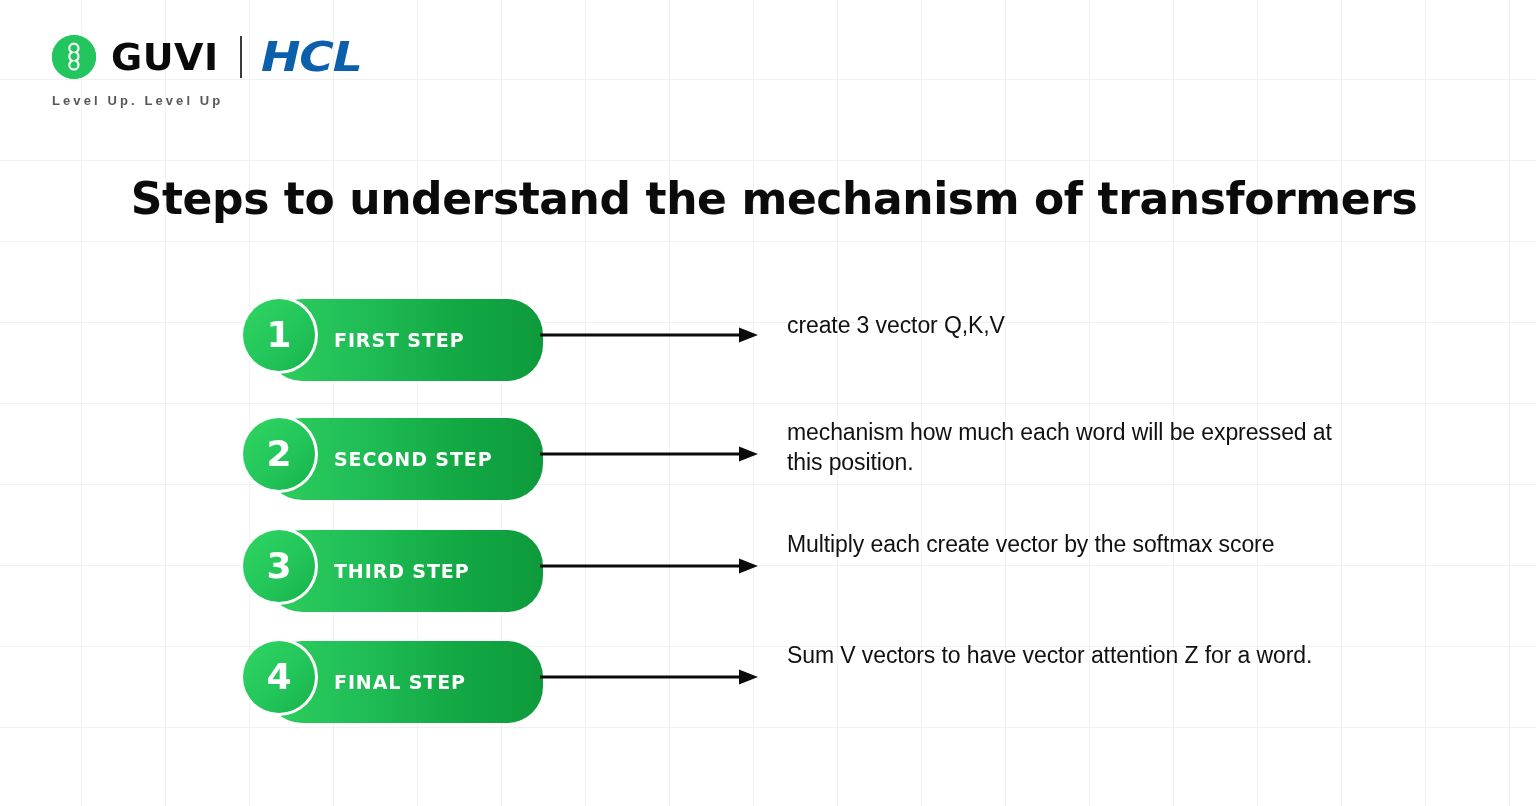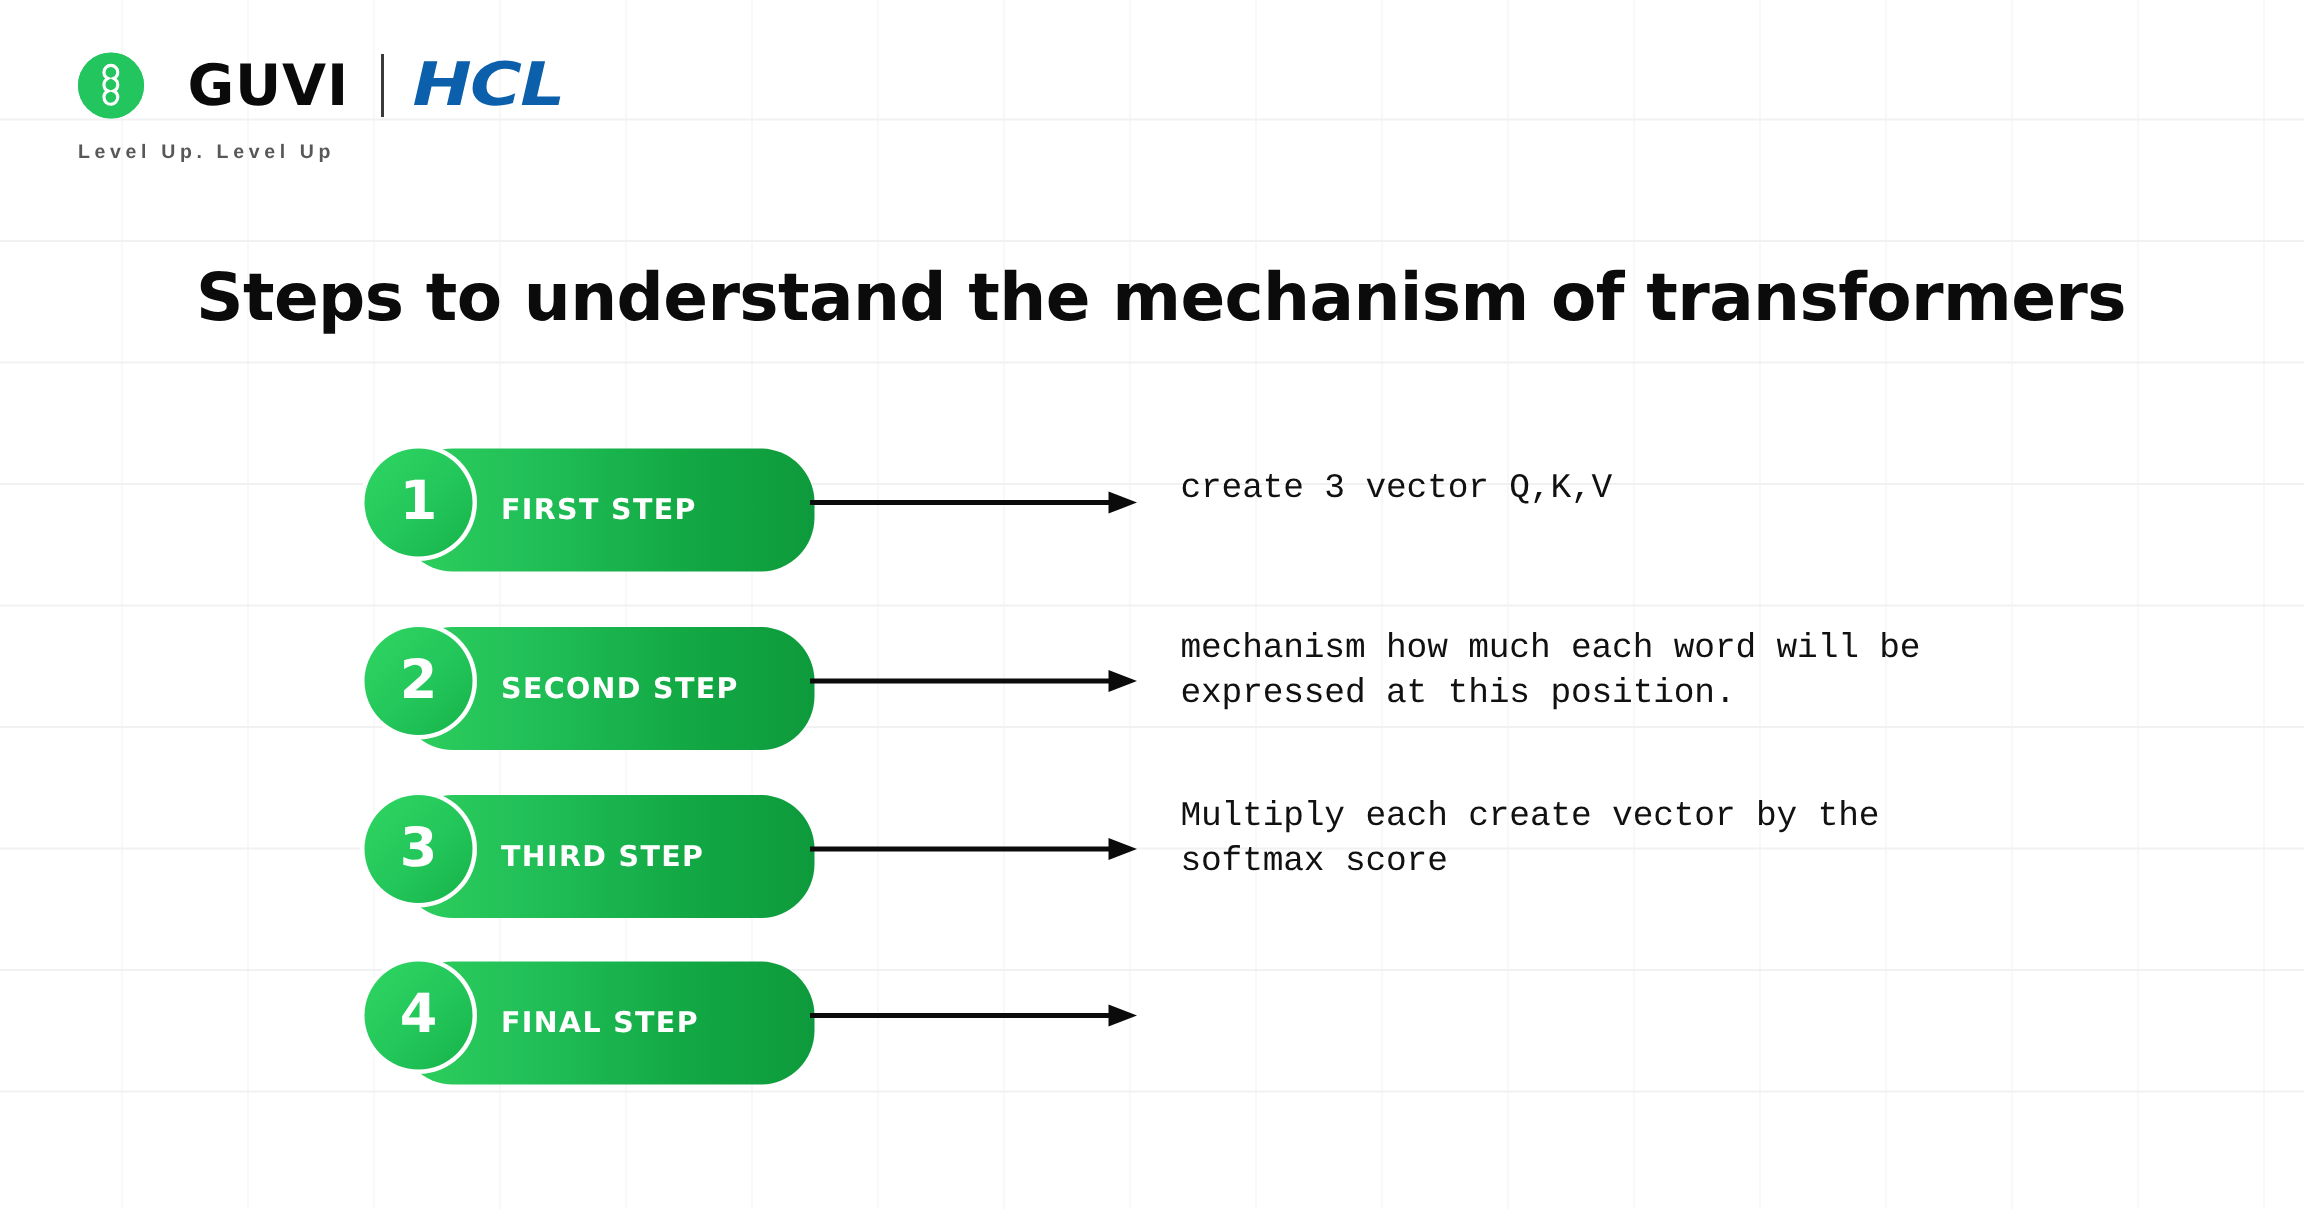--- a/index.html
+++ b/index.html
@@ -49,21 +49,21 @@
     position: relative;
     flex: 0 0 auto;
   }
   .guvi-mark svg { display: block; }
   .guvi-word {
     font-family: "DejaVu Sans", sans-serif;
     font-size: 38px;
     font-weight: 700;
     letter-spacing: 0.5px;
     color: #0a0a0a;
-    margin-left: 29px;
+    margin-left: 15px;
     line-height: 1;
   }
   .brand-divider {
     width: 2px;
     height: 42px;
     background: #3a3a3a;
     margin: 0 19px 0 21px;
   }
   .hcl-word {
     font-family: "DejaVu Sans", sans-serif;
@@ -175,21 +175,21 @@
     height: 16px;
   }
   .arrow svg { display: block; }
 
   
   .desc {
     position: absolute;
     left: 787px;
     top: 14px;
     width: 560px;
-    font-family: Liberation Mono, monospace;
+    font-family: Liberation Sans, sans-serif;
     font-size: 23px;
     font-weight: 400;
     color: #111111;
     line-height: 1.32;
     letter-spacing: -0.1px;
   }
   .desc.two-line { top: 2px; }
 </style>
 </head>
 <body>
@@ -265,16 +265,17 @@
         <span class="pill-label">FINAL STEP</span>
       </div>
       <div class="num-ring"></div>
       <div class="num-circle">4</div>
       <div class="arrow">
         <svg width="218" height="16" viewBox="0 0 218 16" aria-hidden="true">
           <line x1="0" y1="8" x2="202" y2="8" stroke="#0b0b0b" stroke-width="3.2"></line>
           <polygon points="199,0.6 218,8 199,15.4" fill="#0b0b0b"></polygon>
         </svg>
       </div>
+      <div class="desc two-line">Sum V vectors to have vector attention Z for a word.</div>
     </div>
 
   </div>
 </div>
 
 </body></html>

